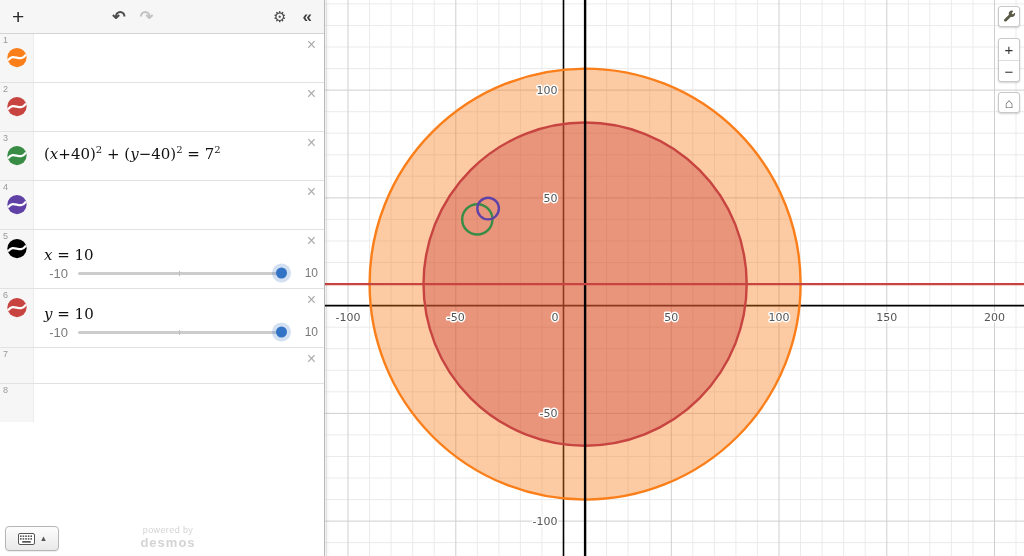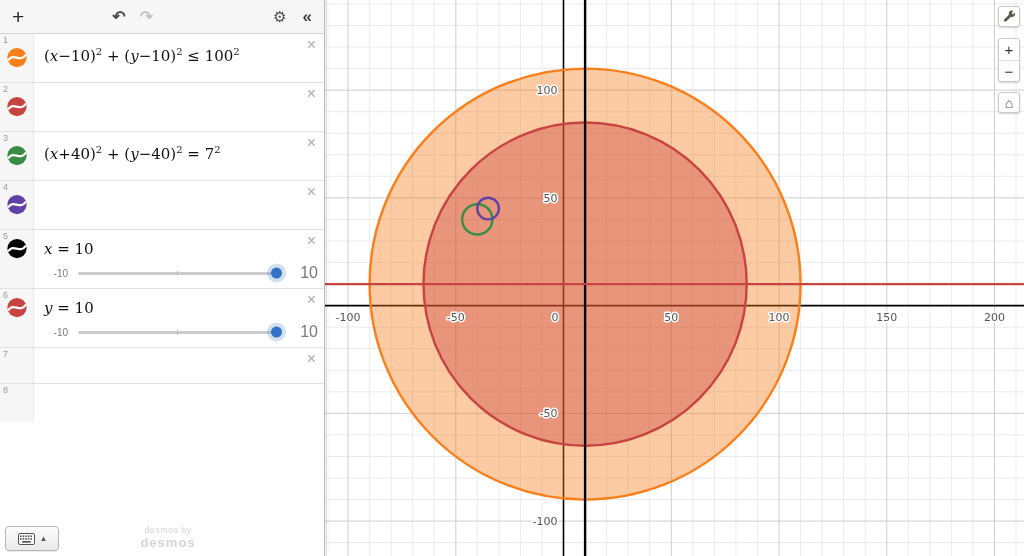--- a/index.html
+++ b/index.html
@@ -32,28 +32,28 @@
   .expr-row.last{height:38px;border-bottom:none;}
   .gutter{width:33px;flex:none;background:#f6f6f6;position:relative;border-right:1px solid #ececec;}
   .row-num{position:absolute;top:1px;left:3px;font-size:9px;color:#999;}
   .icon-wrap{position:absolute;left:50%;top:13px;transform:translateX(-50%);cursor:pointer;line-height:0;}
   .slider-row .icon-wrap{top:8px;}
   .expr-content{flex:1;position:relative;}
   .math{
     position:absolute;top:13px;left:10px;white-space:nowrap;
     font-family:"DejaVu Serif", serif;font-size:15px;color:#111;
   }
-  .slider-row .math{top:10px;}
+  .slider-row .math{top:16px;}
   .math i{font-style:italic;}
   .math sup{font-size:10px;line-height:0;}
   .close-x{position:absolute;top:3px;right:8px;font-size:16px;line-height:1;color:#ababab;cursor:pointer;}
 
   .slider-line{position:absolute;top:36px;left:6px;right:6px;height:14px;display:flex;align-items:center;}
-  .sl-min{width:28px;flex:none;text-align:right;font-size:10px;color:#7a7a7a;}
-  .sl-max{flex:none;margin-left:24px;font-size:16px;color:#7a7a7a;}
+  .sl-min{width:28px;flex:none;text-align:right;font-size:13px;color:#7a7a7a;}
+  .sl-max{flex:none;margin-left:24px;font-size:12px;color:#7a7a7a;}
   .sl-track{flex:1;height:3px;margin-left:10px;background:#ccc;border-radius:2px;position:relative;}
   .sl-tick{position:absolute;left:50%;top:-1px;width:1px;height:5px;background:#bdbdbd;}
   .sl-dot{
     position:absolute;right:-6px;top:50%;transform:translateY(-50%);
     width:11px;height:11px;border-radius:50%;background:#3273c6;
     box-shadow:0 0 0 4px rgba(50,115,198,.22);cursor:pointer;
   }
 
   .kbd-btn{
     position:absolute;left:5px;bottom:5px;width:54px;height:25px;box-sizing:border-box;
@@ -102,21 +102,20 @@
     <div id="expression-list">
         <div class="expr-row">
           <div class="gutter">
             <span class="row-num">1</span>
             <span class="icon-wrap"><svg width="21" height="21" viewBox="0 0 24 24">
                 <circle cx="12" cy="12" r="11" fill="#fa7e19"></circle>
                 <path d="M2.5 14.5 C8 6.5, 15.5 18, 21.5 9.5" stroke="#fff" stroke-width="2.6" fill="none" stroke-linecap="round"></path>
               </svg></span>
           </div>
           <div class="expr-content">
-            <div class="math">(<i>x</i>−10)<sup>2</sup> + (<i>y</i>−10)<sup>2</sup> ≤ 100<sup>2</sup></div>
             <span class="close-x">×</span>
           </div>
         </div>
         <div class="expr-row">
           <div class="gutter">
             <span class="row-num">2</span>
             <span class="icon-wrap"><svg width="21" height="21" viewBox="0 0 24 24">
                 <circle cx="12" cy="12" r="11" fill="#c74440"></circle>
                 <path d="M2.5 14.5 C8 6.5, 15.5 18, 21.5 9.5" stroke="#fff" stroke-width="2.6" fill="none" stroke-linecap="round"></path>
               </svg></span>
@@ -224,21 +223,21 @@
               <rect x="9.8" y="5.1" width="1.6" height="1.6"></rect>
             <rect x="12.4" y="5.1" width="1.6" height="1.6"></rect>
             <rect x="4.2" y="8" width="8.6" height="1.7"></rect>
           </g>
         </svg>
       </span>
       <span class="kbd-caret">▴</span>
     </div>
 
     <div class="powered">
-      <div class="powered-by">desmos by</div>
+      <div class="powered-by">powered by</div>
       <div class="brand">desmos</div>
     </div>
   </div>
 
   <div class="graph">
     <svg id="graph-svg" width="699" height="556" viewBox="0 0 699 556">
         <line x1="1.5" y1="0" x2="1.5" y2="556" stroke="#ebebeb" stroke-width="1"></line>
         <line x1="44.6" y1="0" x2="44.6" y2="556" stroke="#ebebeb" stroke-width="1"></line>
         <line x1="66.1" y1="0" x2="66.1" y2="556" stroke="#ebebeb" stroke-width="1"></line>
         <line x1="87.7" y1="0" x2="87.7" y2="556" stroke="#ebebeb" stroke-width="1"></line>

